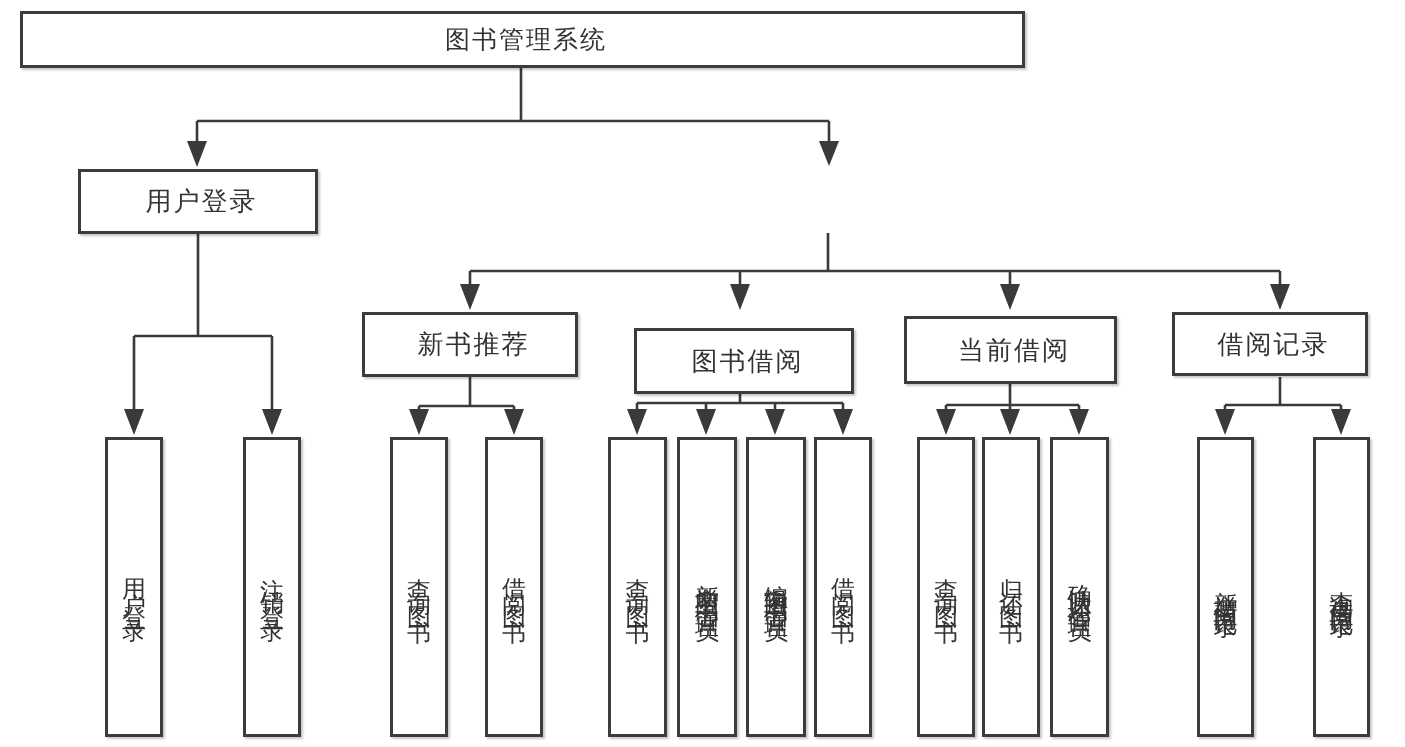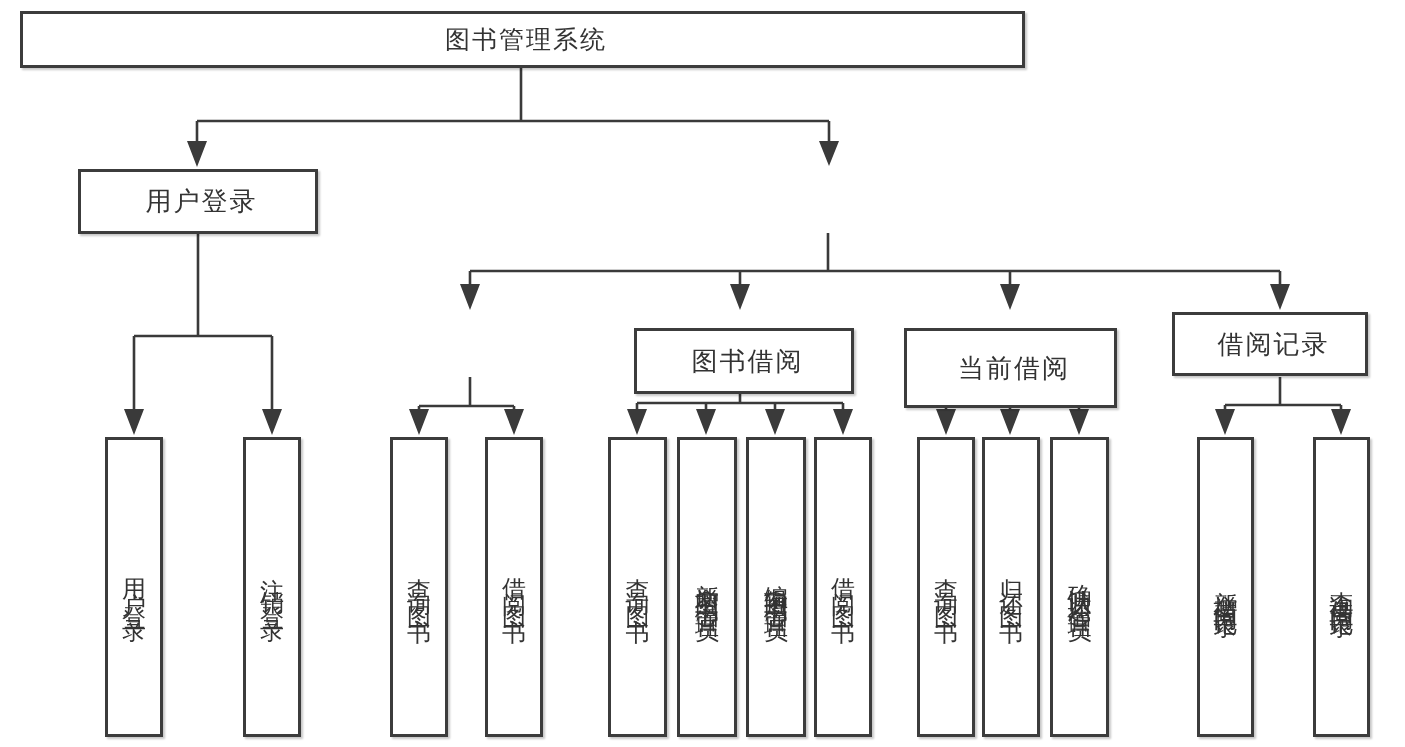--- a/index.html
+++ b/index.html
@@ -125,24 +125,27 @@
   </svg>
 
   <div class="box hbox root" style="left:20px; top:11px; width:1005px; height:57px">
     <span>图书管理系统</span>
   </div>
 
   <div class="box hbox" style="left:78px; top:169px; width:240px; height:65px">
     <span>用户登录</span>
   </div>
 
+  <div class="box hbox" style="left:362px; top:312px; width:216px; height:65px">
+    <span>新书推荐</span>
+  </div>
   <div class="box hbox" style="left:634px; top:328px; width:220px; height:66px">
     <span>图书借阅</span>
   </div>
-  <div class="box hbox" style="left:904px; top:328px; width:213px; height:80px">
+  <div class="box hbox" style="left:904px; top:316px; width:213px; height:68px">
     <span>当前借阅</span>
   </div>
   <div class="box hbox" style="left:1172px; top:312px; width:196px; height:64px">
     <span>借阅记录</span>
   </div>
 
   <div class="box leaf" style="left:105px">
     <span class="v">用户登录</span>
   </div>
   <div class="box leaf" style="left:243px">

